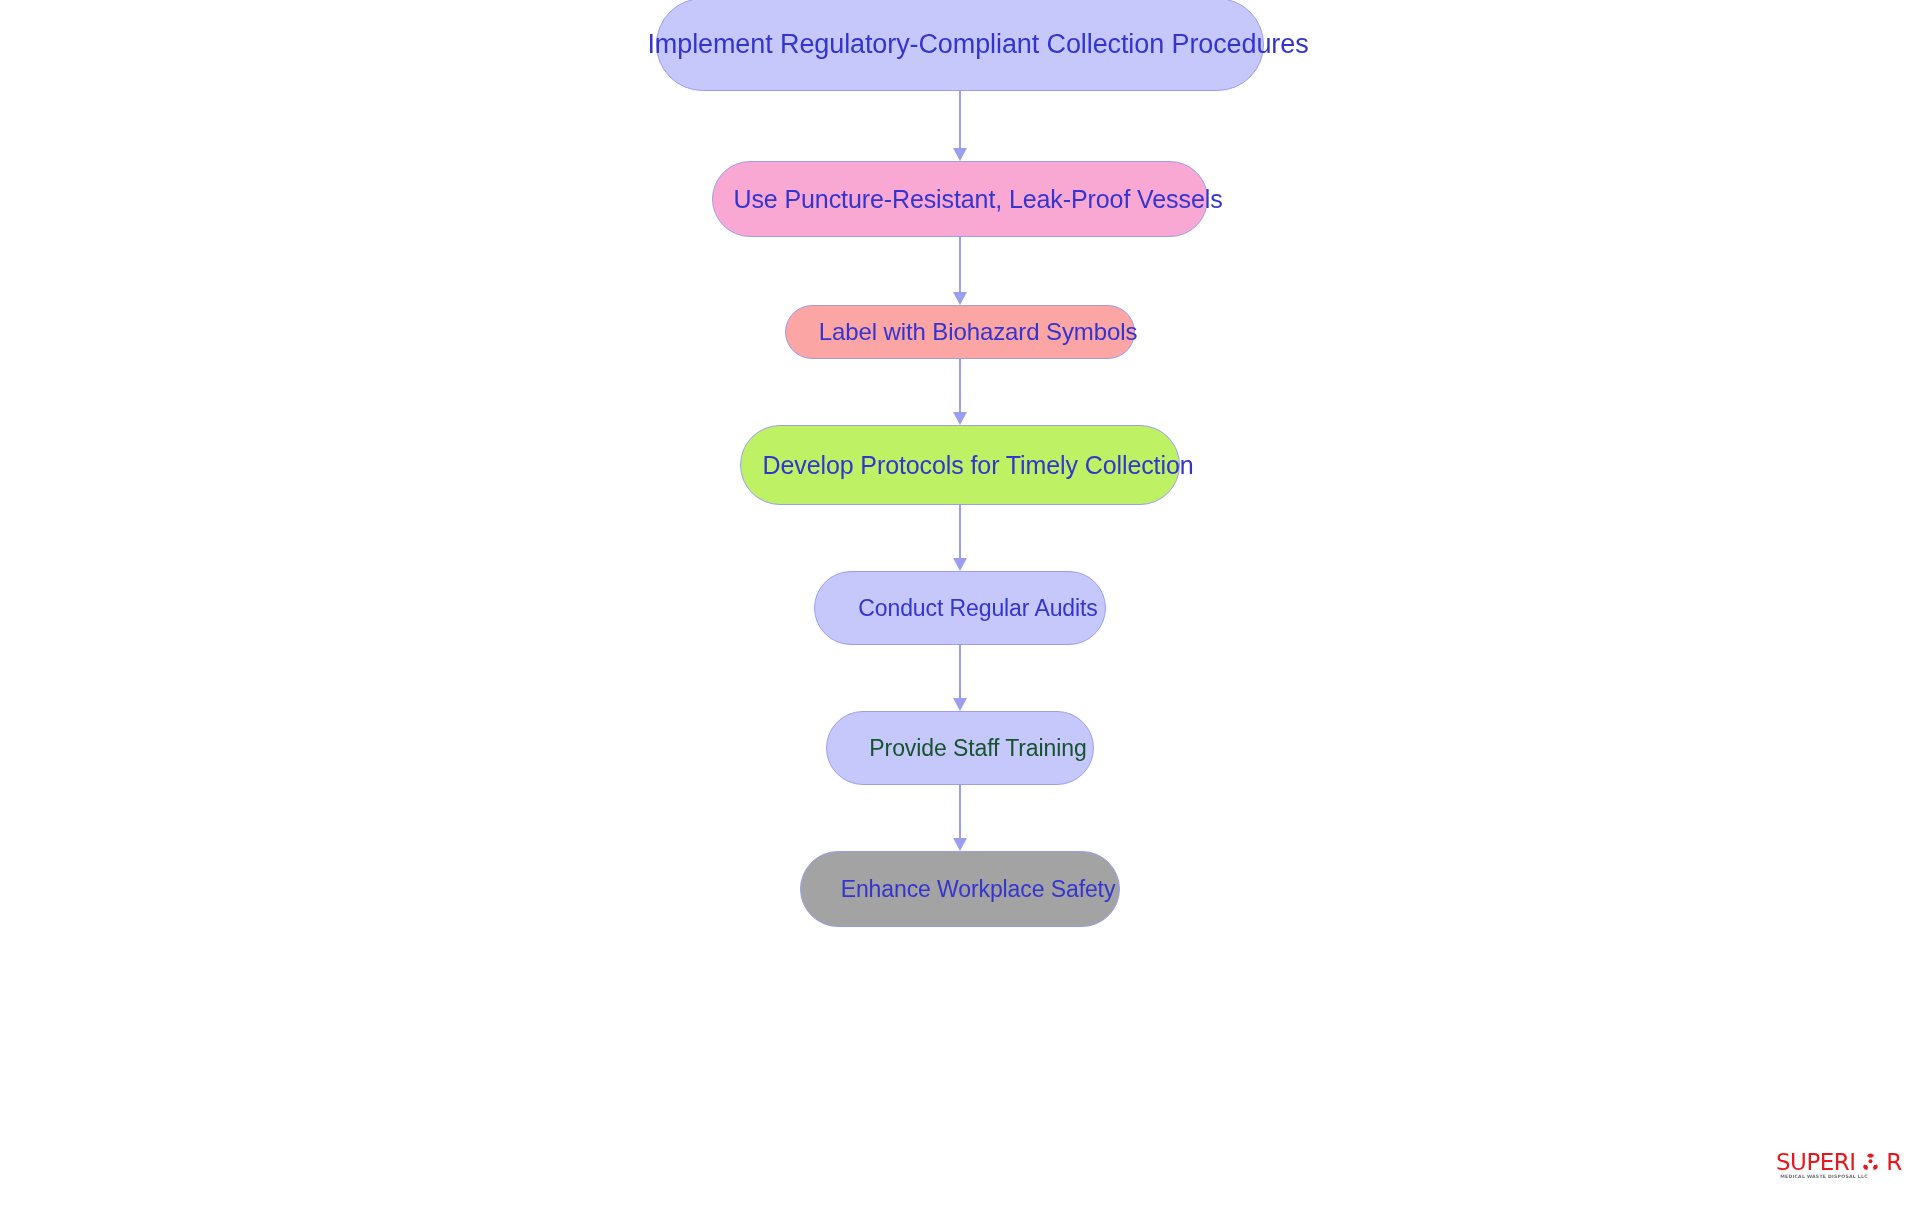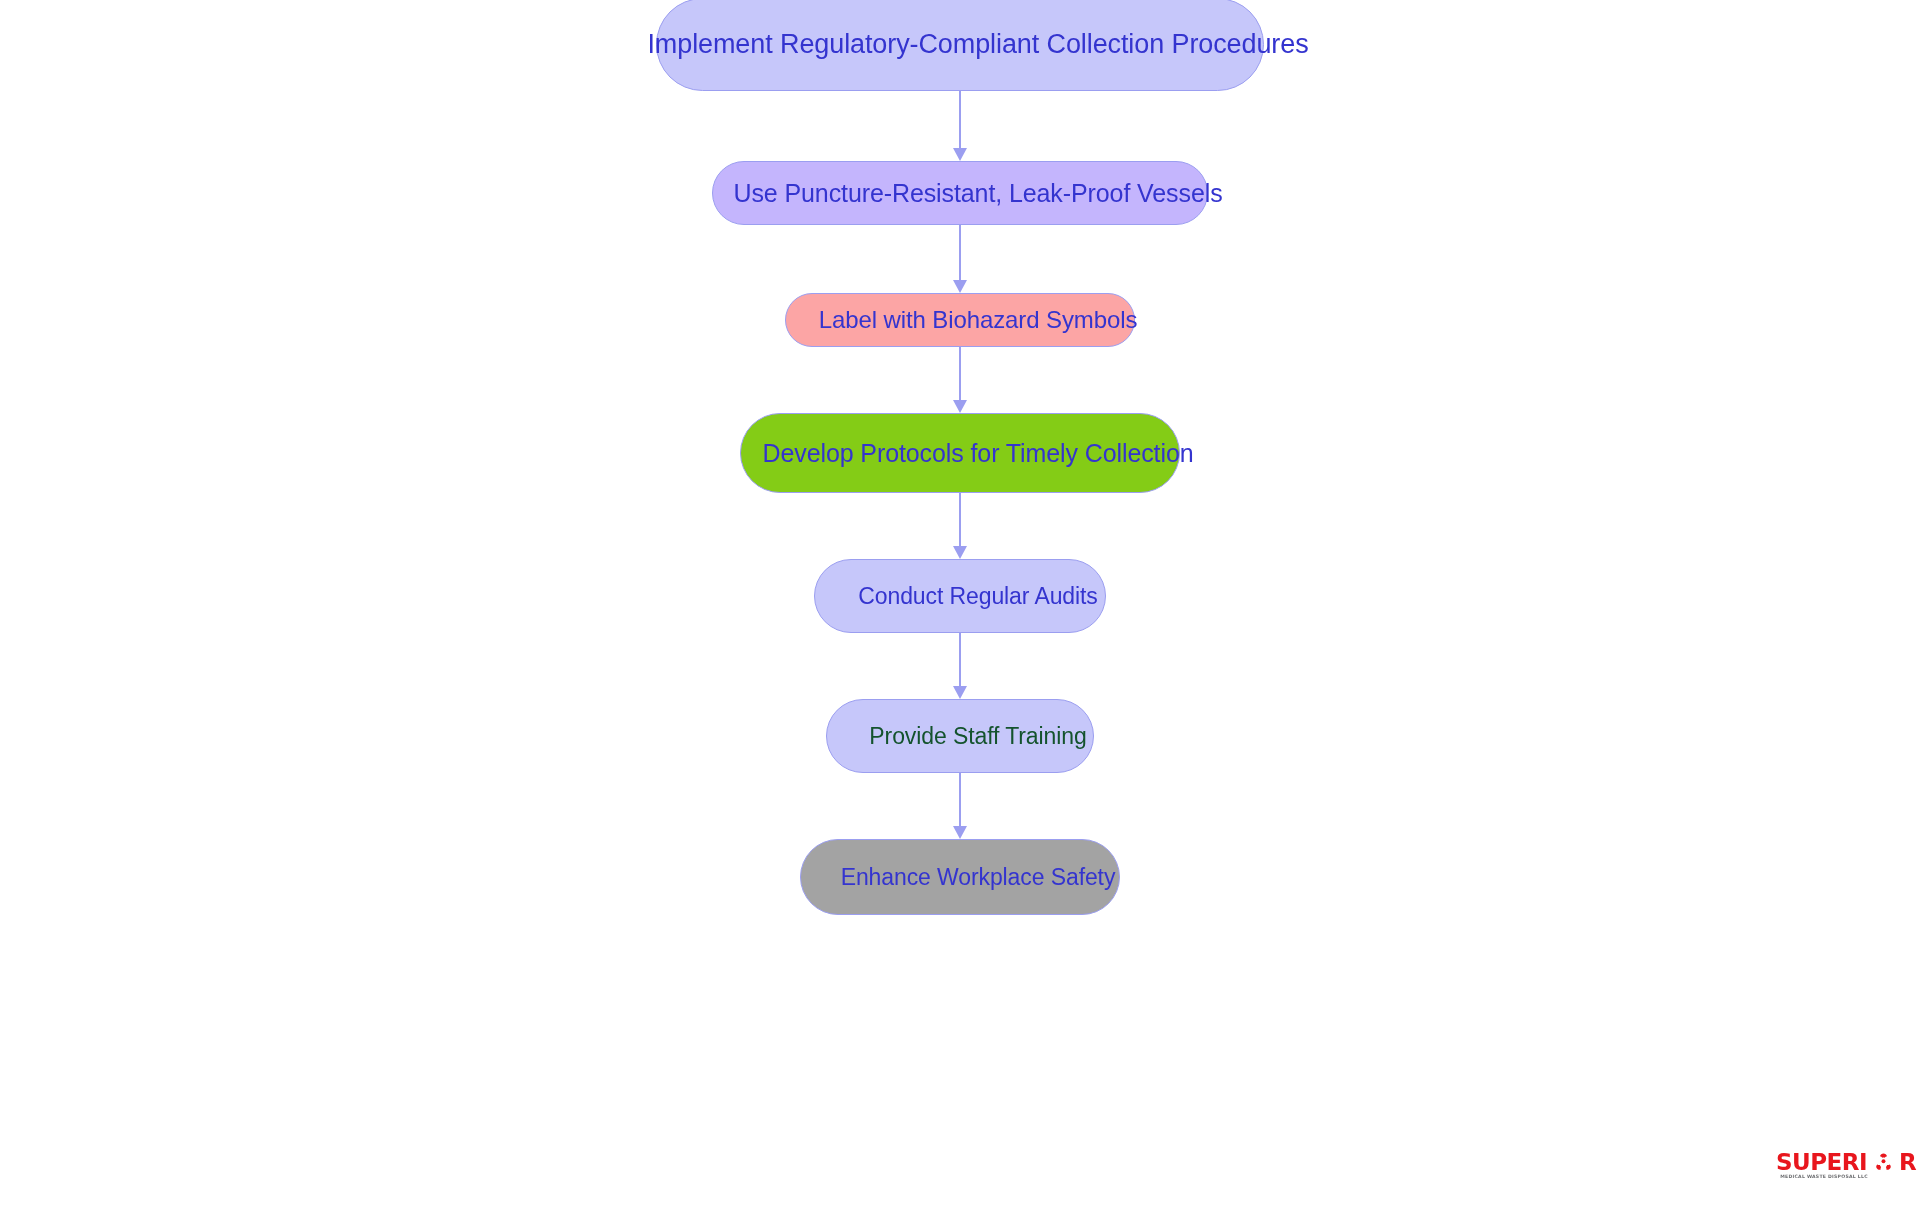--- a/index.html
+++ b/index.html
@@ -87,21 +87,21 @@
     bottom: 35px;
     width: 96px;
     text-align: center;
     line-height: 1;
     user-select: none;
   }
   .logo-wordmark {
     position: relative;
     display: block;
     font-family: "DejaVu Sans", sans-serif;
-    font-weight: 700;
+    font-weight: 400;
     font-size: 23px;
     letter-spacing: -0.5px;
     color: #e8161d;
     white-space: nowrap;
   }
   .logo-word-pre, .logo-word-post {
     display: inline-block;
     vertical-align: top;
   }
   .biohazard-slot {
@@ -135,35 +135,35 @@
 <div id="flowchart">
 
   <div class="chain" id="chain" style="top: -2px;">
       <div class="node" style="width: 608px; height: 93px; font-size: 27px; background: rgb(198, 199, 250); border-color: rgb(155, 158, 240); color: rgb(52, 52, 207);">
         <span class="node-label">Implement Regulatory-Compliant Collection Procedures</span>
       </div>
       <div class="connector" style="height: 70px;">
         <div class="stem" style="height: 58px; background: rgb(155, 158, 240);"></div>
         <div class="head" style="border-top-color: rgb(155, 158, 240);"></div>
       </div>
-      <div class="node" style="width: 496px; height: 64px; font-size: 25px; background: #c4b5fd; border-color: rgb(155, 158, 240); color: rgb(52, 52, 207);">
+      <div class="node" style="width: 496px; height: 76px; font-size: 25px; background: #f9a8d4; border-color: rgb(155, 158, 240); color: rgb(52, 52, 207);">
         <span class="node-label">Use Puncture-Resistant, Leak-Proof Vessels</span>
       </div>
       <div class="connector" style="height: 68px;">
         <div class="stem" style="height: 56px; background: rgb(155, 158, 240);"></div>
         <div class="head" style="border-top-color: rgb(155, 158, 240);"></div>
       </div>
       <div class="node" style="width: 350px; height: 54px; font-size: 24px; background: #fca5a5; border-color: rgb(155, 158, 240); color: rgb(52, 52, 207);">
         <span class="node-label">Label with Biohazard Symbols</span>
       </div>
       <div class="connector" style="height: 66px;">
         <div class="stem" style="height: 54px; background: rgb(155, 158, 240);"></div>
         <div class="head" style="border-top-color: rgb(155, 158, 240);"></div>
       </div>
-      <div class="node" style="width: 440px; height: 80px; font-size: 25px; background: #84cc16; border-color: rgb(155, 158, 240); color: rgb(52, 52, 207);">
+      <div class="node" style="width: 440px; height: 80px; font-size: 25px; background: #bef264; border-color: rgb(155, 158, 240); color: rgb(52, 52, 207);">
         <span class="node-label">Develop Protocols for Timely Collection</span>
       </div>
       <div class="connector" style="height: 66px;">
         <div class="stem" style="height: 54px; background: rgb(155, 158, 240);"></div>
         <div class="head" style="border-top-color: rgb(155, 158, 240);"></div>
       </div>
       <div class="node" style="width: 292px; height: 74px; font-size: 23px; background: rgb(198, 199, 250); border-color: rgb(155, 158, 240); color: rgb(52, 52, 207);">
         <span class="node-label">Conduct Regular Audits</span>
       </div>
       <div class="connector" style="height: 66px;">

